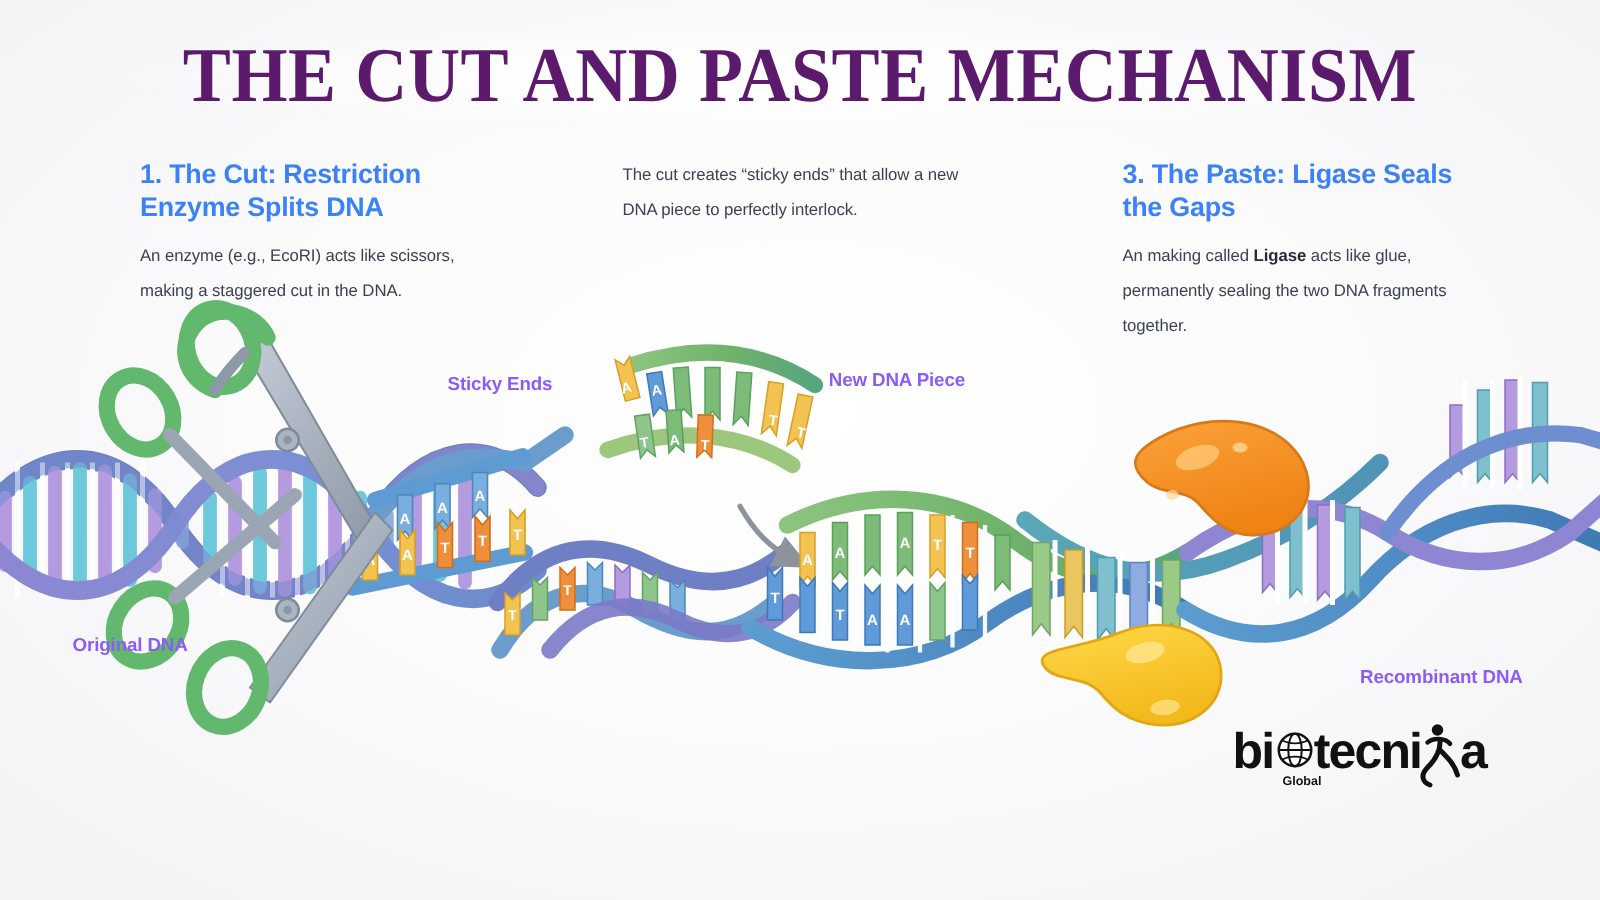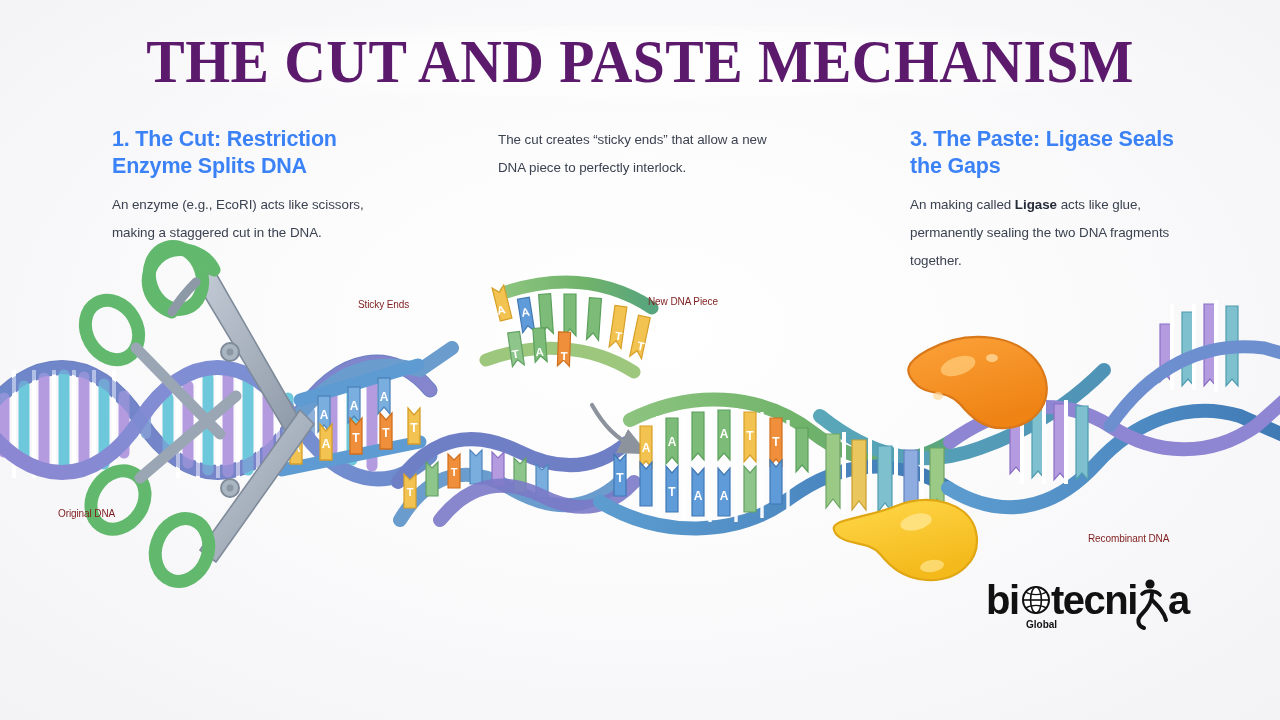--- a/index.html
+++ b/index.html
@@ -36,30 +36,30 @@
   .step-head{
     font-size:21.5px;font-weight:700;color:#3b82f6;line-height:27px;
     letter-spacing:-.2px;margin:0 0 11px 0;
   }
   .step-body{
     font-size:13.4px;color:#3b4250;line-height:28px;letter-spacing:-.05px;margin:0;
   }
   .step-body b{font-weight:700;color:#252b38;}
   #step-1{left:112px;top:126px;width:288px;}
   #step-2{left:498px;top:126px;width:292px;}
-  #step-3{left:898px;top:126px;width:278px;margin-left:12px;}
+  #step-3{left:898px;top:126px;width:278px;}
 
   
   .diagram-label{
-    position:absolute;font-size:10px;font-weight:400;color:#7f1d1d;
+    position:absolute;font-size:15px;font-weight:700;color:#8b5cf6;
     letter-spacing:-.1px;white-space:nowrap;
   }
   #label-original-dna{left:58px;top:508px;}
   #label-sticky-ends{left:358px;top:299px;}
-  #label-new-dna-piece{left:648px;top:296px;}
+  #label-new-dna-piece{left:663px;top:296px;}
   #label-recombinant-dna{left:1056px;top:533px;margin-left:32px;}
 
   
   #illustration{position:absolute;left:0;top:220px;width:1280px;height:420px;}
 
   
   #logo{position:absolute;left:982px;top:570px;width:215px;height:64px;}
 </style>
 </head>
 <body>

